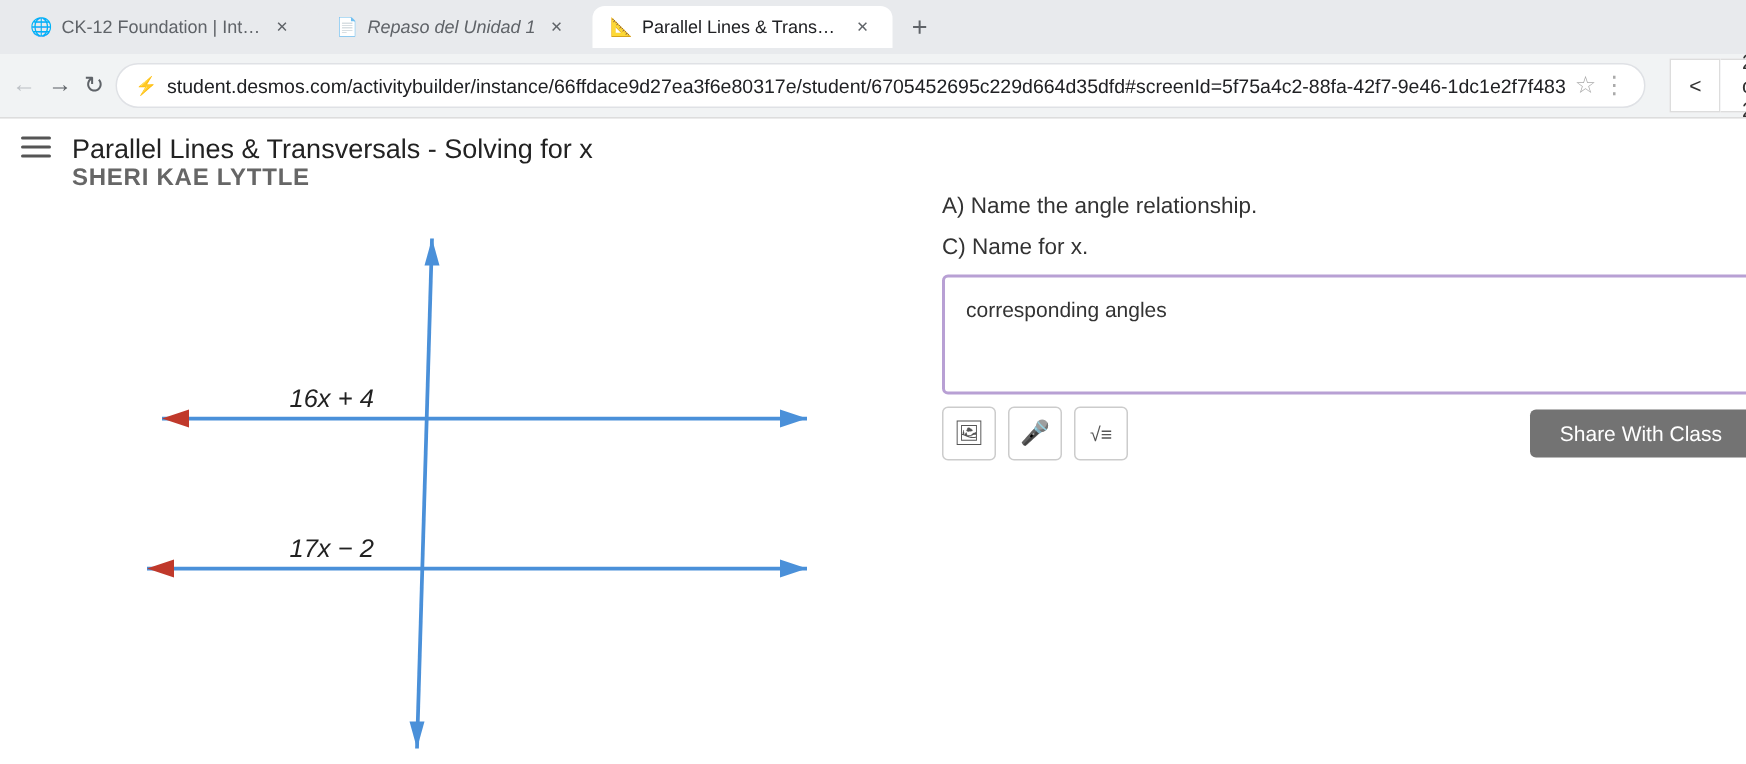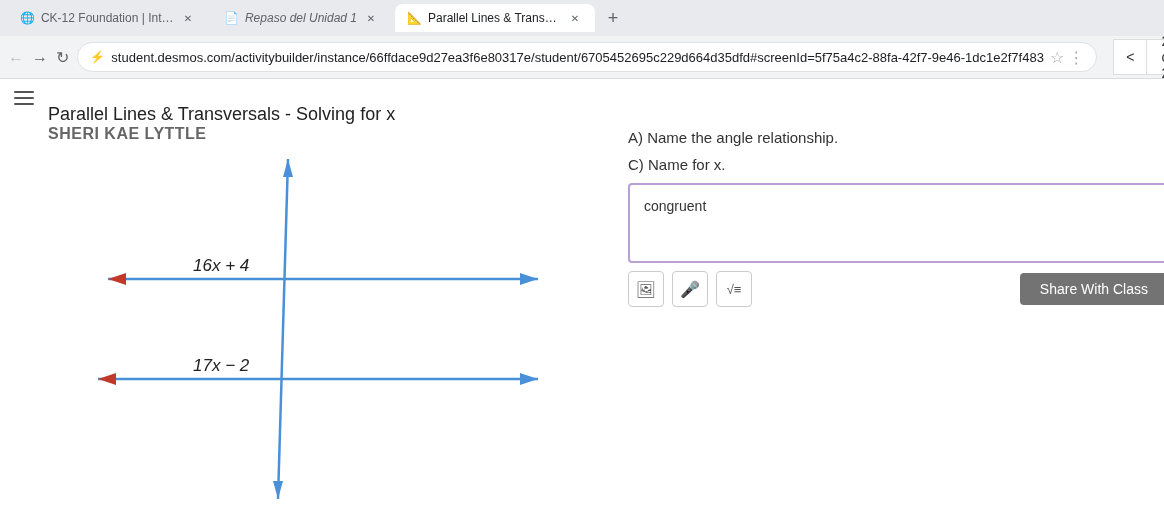--- a/index.html
+++ b/index.html
@@ -182,21 +182,21 @@
       width: 20px;
       height: 2px;
       background: #555;
       border-radius: 1px;
     }
 
     
     .title-area {
       position: absolute;
       left: 48px;
-      top: 25px;
+      top: 10px;
     }
 
     .page-title {
       font-size: 18px;
       color: #222;
       font-weight: normal;
     }
 
     .page-subtitle {
       font-size: 16px;
@@ -369,21 +369,21 @@
   </div>
 
   <div class="answer-area">
 
     <div class="question-label">A) Name the angle relationship.</div>
 
 
     <div class="question-label">C) Name for x.</div>
 
     <div class="answer-box">
-      <div>congruent</div>
+      <div>corresponding angles</div>
     </div>
 
     <div class="answer-toolbar">
       <button class="toolbar-icon-btn">
         <span>🖼</span>
       </button>
       <button class="toolbar-icon-btn">
         <span>🎤</span>
       </button>
       <button class="toolbar-icon-btn">

